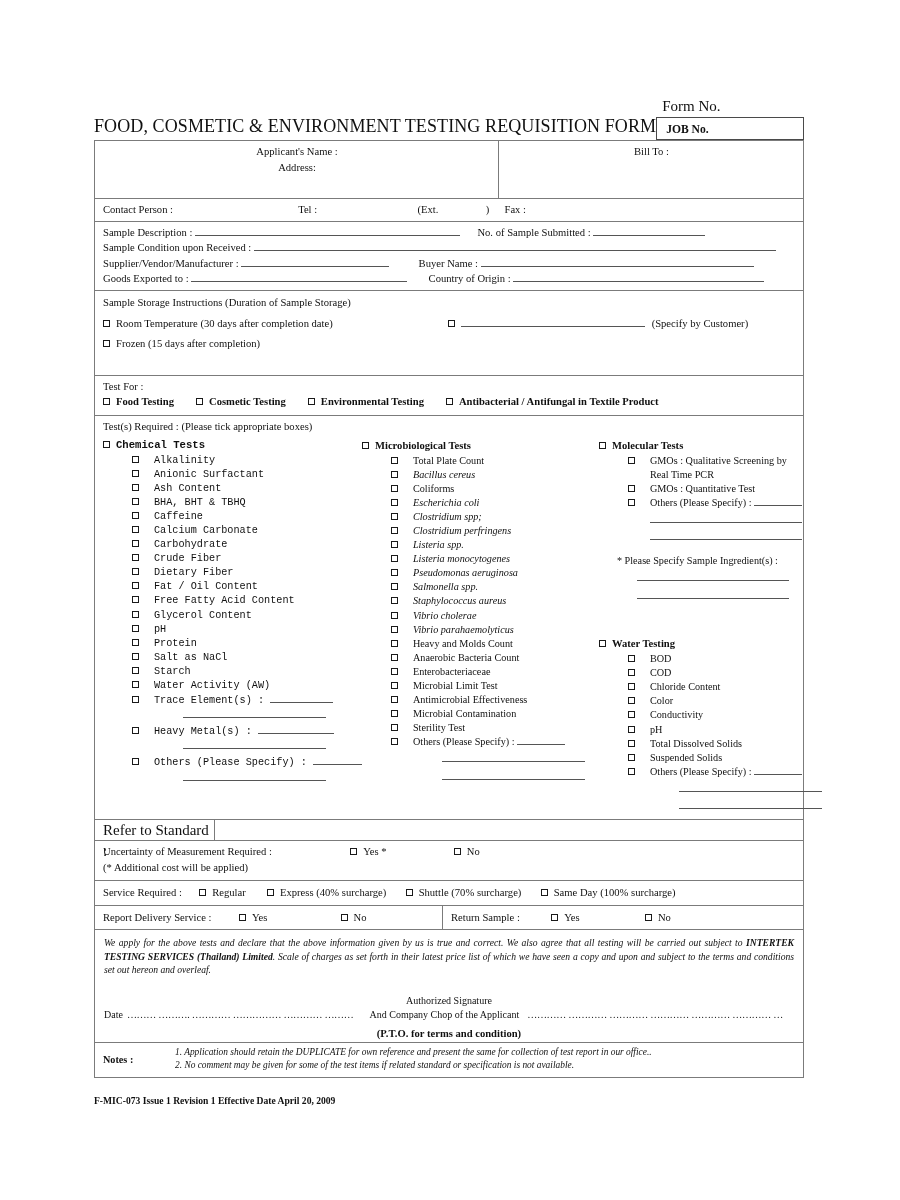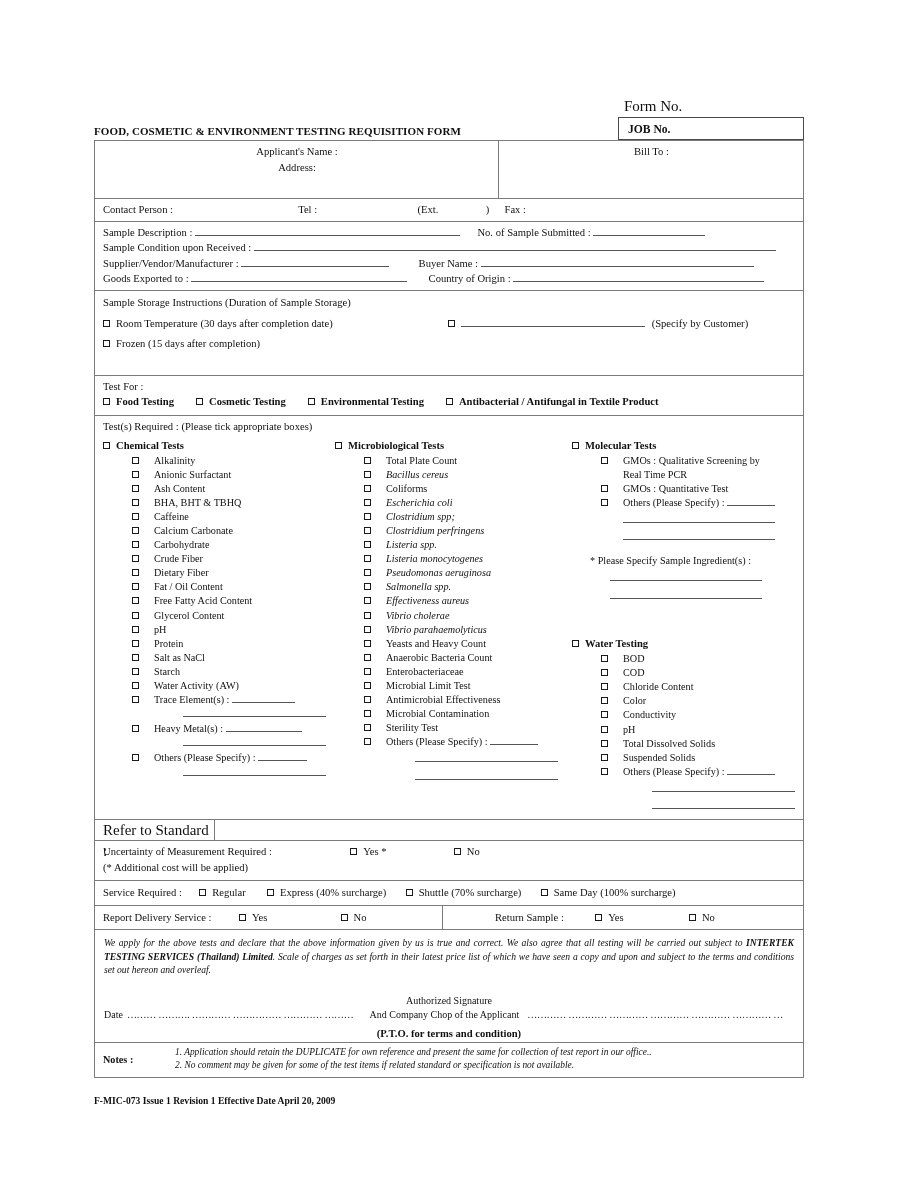--- a/index.html
+++ b/index.html
@@ -28,22 +28,22 @@
   }
 
   
   .hdr {
     display: flex;
     align-items: flex-end;
     height: 52px;
   }
   .hdr-title {
     flex: 0 0 524px;
-    font-size: 11px;
-    font-weight: bold;
+    font-size: 18px;
+    font-weight: normal;
     letter-spacing: 0.1px;
     padding-bottom: 3px;
     white-space: nowrap;
   }
   .hdr-right {
     flex: 1 1 auto;
     position: relative;
   }
   .form-no {
     font-size: 15px;
@@ -126,21 +126,21 @@
     white-space: nowrap;
   }
   .testfor-line > span { margin-right: 22px; }
 
   
   .tests {
     display: flex;
     padding: 2px 0 6px 0;
   }
   .tcol { box-sizing: border-box; }
-  .tcol.c1 { flex: 0 0 240px; padding-left: 8px; }
+  .tcol.c1 { flex: 0 0 240px; padding-left: 8px; font-family: Liberation Mono, monospace; }
   .tcol.c2 { flex: 0 0 237px; }
   .tcol.c3 { flex: 1 1 auto; }
   .cat {
     font-size: 10.6px;
     font-weight: bold;
     line-height: 17px;
     white-space: nowrap;
   }
   .items { margin-left: 29px; }
   .item {
@@ -175,21 +175,20 @@
     flex: 0 0 120px;
     border-right: 1.3px solid #7b7b7b;
     height: 21px;
     line-height: 21px;
     box-sizing: border-box;
     padding-left: 8px;
     font-size: 15px;
   }
   .split {
     display: flex;
-    gap: 44px;
   }
   .split > .half:first-child {
     flex: 0 0 348px;
     border-right: 1.3px solid #7b7b7b;
     box-sizing: border-box;
   }
   .split > .half:last-child { flex: 1 1 auto; }
 
   .declare {
     padding: 6px 9px 4px 9px;
@@ -374,24 +373,24 @@
             <div class="item"><span class="cb"></span><span>Total Plate Count</span></div>
             <div class="item"><span class="cb"></span><span class="i">Bacillus cereus</span></div>
             <div class="item"><span class="cb"></span><span>Coliforms</span></div>
             <div class="item"><span class="cb"></span><span class="i">Escherichia coli</span></div>
             <div class="item"><span class="cb"></span><span class="i">Clostridium spp;</span></div>
             <div class="item"><span class="cb"></span><span class="i">Clostridium perfringens</span></div>
             <div class="item"><span class="cb"></span><span class="i">Listeria spp.</span></div>
             <div class="item"><span class="cb"></span><span class="i">Listeria monocytogenes</span></div>
             <div class="item"><span class="cb"></span><span class="i">Pseudomonas aeruginosa</span></div>
             <div class="item"><span class="cb"></span><span class="i">Salmonella spp.</span></div>
-            <div class="item"><span class="cb"></span><span class="i">Effectiveness aureus</span></div>
+            <div class="item"><span class="cb"></span><span class="i">Staphylococcus aureus</span></div>
             <div class="item"><span class="cb"></span><span class="i">Vibrio cholerae</span></div>
             <div class="item"><span class="cb"></span><span class="i">Vibrio parahaemolyticus</span></div>
-            <div class="item"><span class="cb"></span><span>Yeasts and Heavy Count</span></div>
+            <div class="item"><span class="cb"></span><span>Heavy and Molds Count</span></div>
             <div class="item"><span class="cb"></span><span>Anaerobic Bacteria Count</span></div>
             <div class="item"><span class="cb"></span><span>Enterobacteriaceae</span></div>
             <div class="item"><span class="cb"></span><span>Microbial Limit Test</span></div>
             <div class="item"><span class="cb"></span><span>Antimicrobial Effectiveness</span></div>
             <div class="item"><span class="cb"></span><span>Microbial Contamination</span></div>
             <div class="item"><span class="cb"></span><span>Sterility Test</span></div>
             <div class="item"><span class="cb"></span><span>Others (Please Specify) : </span><span class="blank" style="width:48px"></span></div>
             <div class="sub-line" style="margin-top:3px"><span class="blank" style="width:143px"></span></div>
             <div class="sub-line" style="margin-top:3px"><span class="blank" style="width:143px"></span></div>
           </div>

